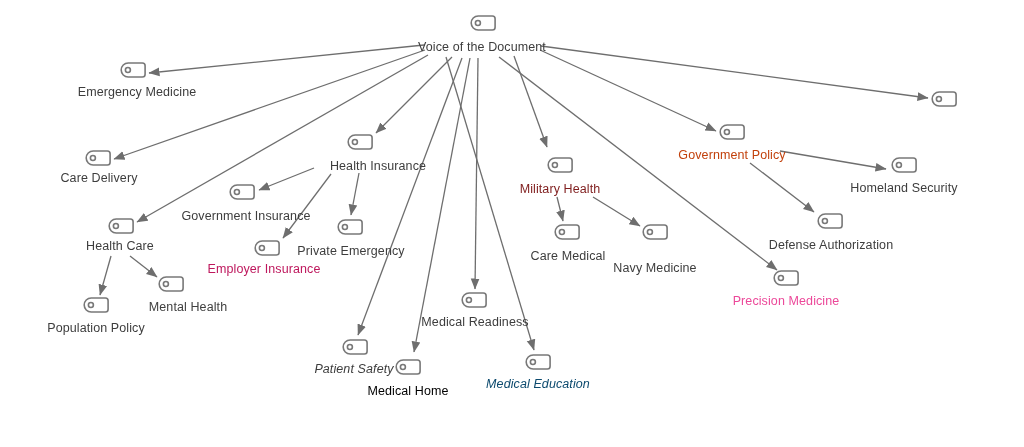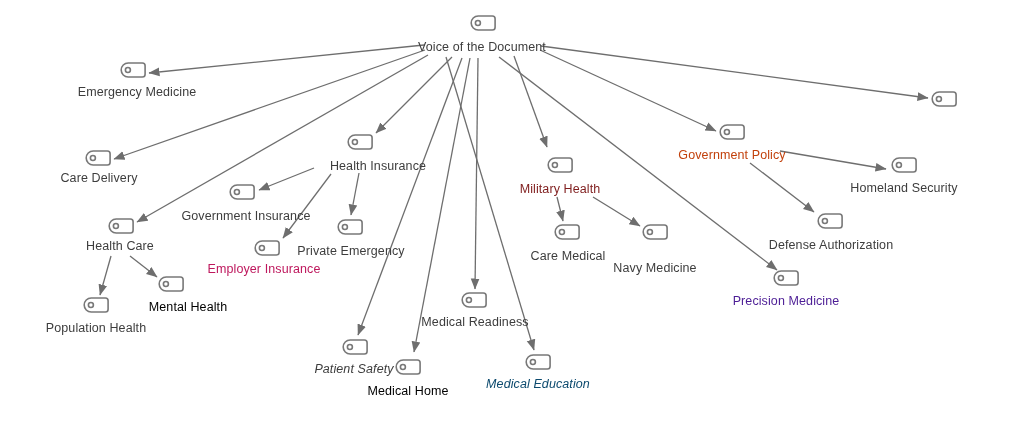--- a/index.html
+++ b/index.html
@@ -105,28 +105,28 @@
           <circle cx="7.9" cy="8" r="2.5" fill="none" stroke="#787878" stroke-width="1.6"></circle>
         </svg>
       </div>
       <div class="node-label" style="left: 120px; top: 246px; color: rgb(61, 61, 61);">Health Care</div>
       <div class="node-icon" style="left: 83px; top: 297px;">
         <svg viewBox="0 0 26 16" width="26" height="16">
           <path d="M8.2,1 H22.4 Q25.1,1 25.1,3.7 V12.3 Q25.1,15 22.4,15 H8.2 A7,7 0 0 1 8.2,1 Z" fill="#ffffff" stroke="#787878" stroke-width="1.6" stroke-linejoin="round"></path>
           <circle cx="7.9" cy="8" r="2.5" fill="none" stroke="#787878" stroke-width="1.6"></circle>
         </svg>
       </div>
-      <div class="node-label" style="left: 96px; top: 328px; color: rgb(61, 61, 61);">Population Health</div>
+      <div class="node-label" style="left: 96px; top: 328px; color: rgb(61, 61, 61);">Population Policy</div>
       <div class="node-icon" style="left: 158px; top: 276px;">
         <svg viewBox="0 0 26 16" width="26" height="16">
           <path d="M8.2,1 H22.4 Q25.1,1 25.1,3.7 V12.3 Q25.1,15 22.4,15 H8.2 A7,7 0 0 1 8.2,1 Z" fill="#ffffff" stroke="#787878" stroke-width="1.6" stroke-linejoin="round"></path>
           <circle cx="7.9" cy="8" r="2.5" fill="none" stroke="#787878" stroke-width="1.6"></circle>
         </svg>
       </div>
-      <div class="node-label" style="left: 174px; top: 307px; color: #000000; padding-left: 28px;">Mental Health</div>
+      <div class="node-label" style="left: 174px; top: 307px; color: #404040; padding-left: 28px;">Mental Health</div>
       <div class="node-icon" style="left: 229px; top: 184px;">
         <svg viewBox="0 0 26 16" width="26" height="16">
           <path d="M8.2,1 H22.4 Q25.1,1 25.1,3.7 V12.3 Q25.1,15 22.4,15 H8.2 A7,7 0 0 1 8.2,1 Z" fill="#ffffff" stroke="#787878" stroke-width="1.6" stroke-linejoin="round"></path>
           <circle cx="7.9" cy="8" r="2.5" fill="none" stroke="#787878" stroke-width="1.6"></circle>
         </svg>
       </div>
       <div class="node-label" style="left: 246px; top: 216px; color: rgb(61, 61, 61);">Government Insurance</div>
       <div class="node-icon" style="left: 254px; top: 240px;">
         <svg viewBox="0 0 26 16" width="26" height="16">
           <path d="M8.2,1 H22.4 Q25.1,1 25.1,3.7 V12.3 Q25.1,15 22.4,15 H8.2 A7,7 0 0 1 8.2,1 Z" fill="#ffffff" stroke="#787878" stroke-width="1.6" stroke-linejoin="round"></path>
@@ -217,21 +217,21 @@
           <circle cx="7.9" cy="8" r="2.5" fill="none" stroke="#787878" stroke-width="1.6"></circle>
         </svg>
       </div>
       <div class="node-label" style="left: 831px; top: 245px; color: rgb(61, 61, 61);">Defense Authorization</div>
       <div class="node-icon" style="left: 773px; top: 270px;">
         <svg viewBox="0 0 26 16" width="26" height="16">
           <path d="M8.2,1 H22.4 Q25.1,1 25.1,3.7 V12.3 Q25.1,15 22.4,15 H8.2 A7,7 0 0 1 8.2,1 Z" fill="#ffffff" stroke="#787878" stroke-width="1.6" stroke-linejoin="round"></path>
           <circle cx="7.9" cy="8" r="2.5" fill="none" stroke="#787878" stroke-width="1.6"></circle>
         </svg>
       </div>
-      <div class="node-label" style="left: 786px; top: 301px; color: #4c1d95;">Precision Medicine</div>
+      <div class="node-label" style="left: 786px; top: 301px; color: #ec4899;">Precision Medicine</div>
       <div class="node-icon" style="left: 931px; top: 91px;">
         <svg viewBox="0 0 26 16" width="26" height="16">
           <path d="M8.2,1 H22.4 Q25.1,1 25.1,3.7 V12.3 Q25.1,15 22.4,15 H8.2 A7,7 0 0 1 8.2,1 Z" fill="#ffffff" stroke="#787878" stroke-width="1.6" stroke-linejoin="round"></path>
           <circle cx="7.9" cy="8" r="2.5" fill="none" stroke="#787878" stroke-width="1.6"></circle>
         </svg>
       </div>
     </div>
 </div>
 
 </body></html>

